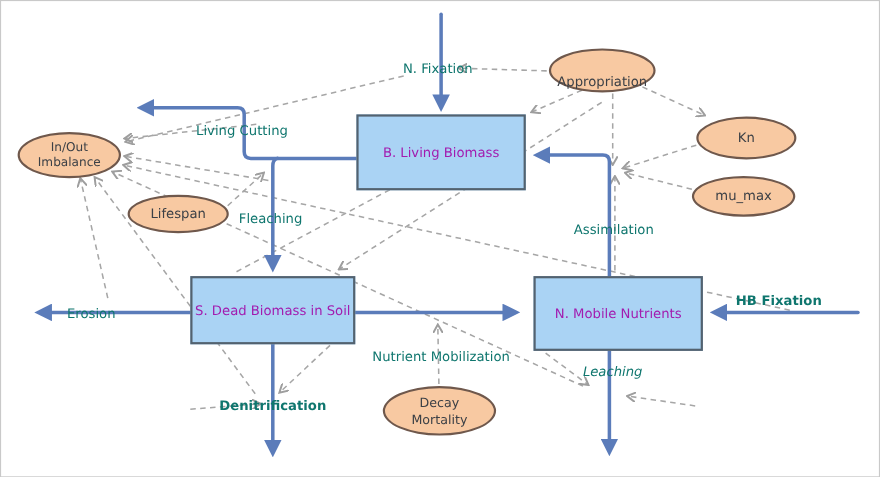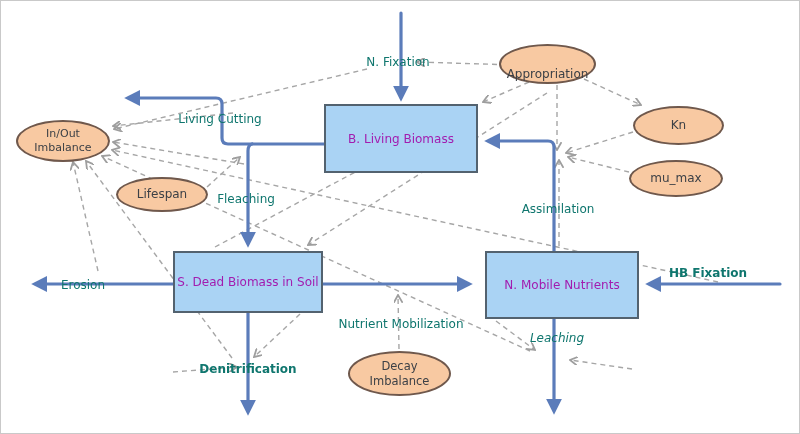--- a/index.html
+++ b/index.html
@@ -97,21 +97,21 @@
   <div class="param" style="left:498px;top:43px;width:97px;height:40px;align-items:flex-end;">
     <span>Appropriation</span>
   </div>
   <div class="param" style="left:632px;top:105px;width:91px;height:39px;">
     <span>Kn</span>
   </div>
   <div class="param" style="left:628px;top:159px;width:94px;height:37px;">
     <span>mu_max</span>
   </div>
   <div class="param" style="left:347px;top:350px;width:103px;height:45px;font-size:11.5px;">
-    <span>Decay Imbalance</span>
+    <span>Decay Mortality</span>
   </div>
 
   <div class="flow-label" style="left:397px;top:61px;">N. Fixation</div>
   <div class="flow-label" style="left:219px;top:118px;">Living Cutting</div>
   <div class="flow-label" style="left:245px;top:198px;">Fleaching</div>
   <div class="flow-label" style="left:557px;top:208px;">Assimilation</div>
   <div class="flow-label" style="left:82px;top:284px;">Erosion</div>
   <div class="flow-label" style="left:400px;top:287px;margin-top:36px;">Nutrient Mobilization</div>
   <div class="flow-label" style="left:707px;top:272px;font-weight:bold;">HB Fixation</div>
   <div class="flow-label" style="left:247px;top:368px;font-weight:bold;">Denitrification</div>

